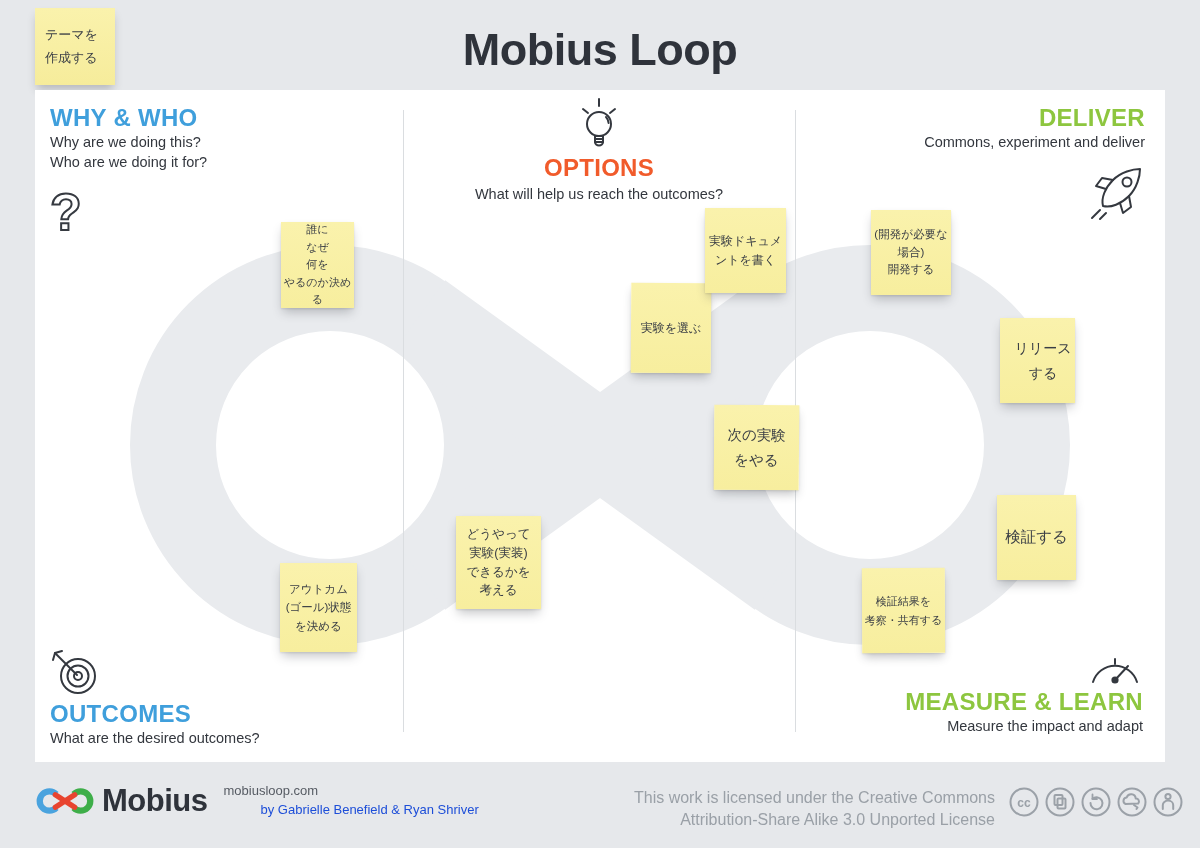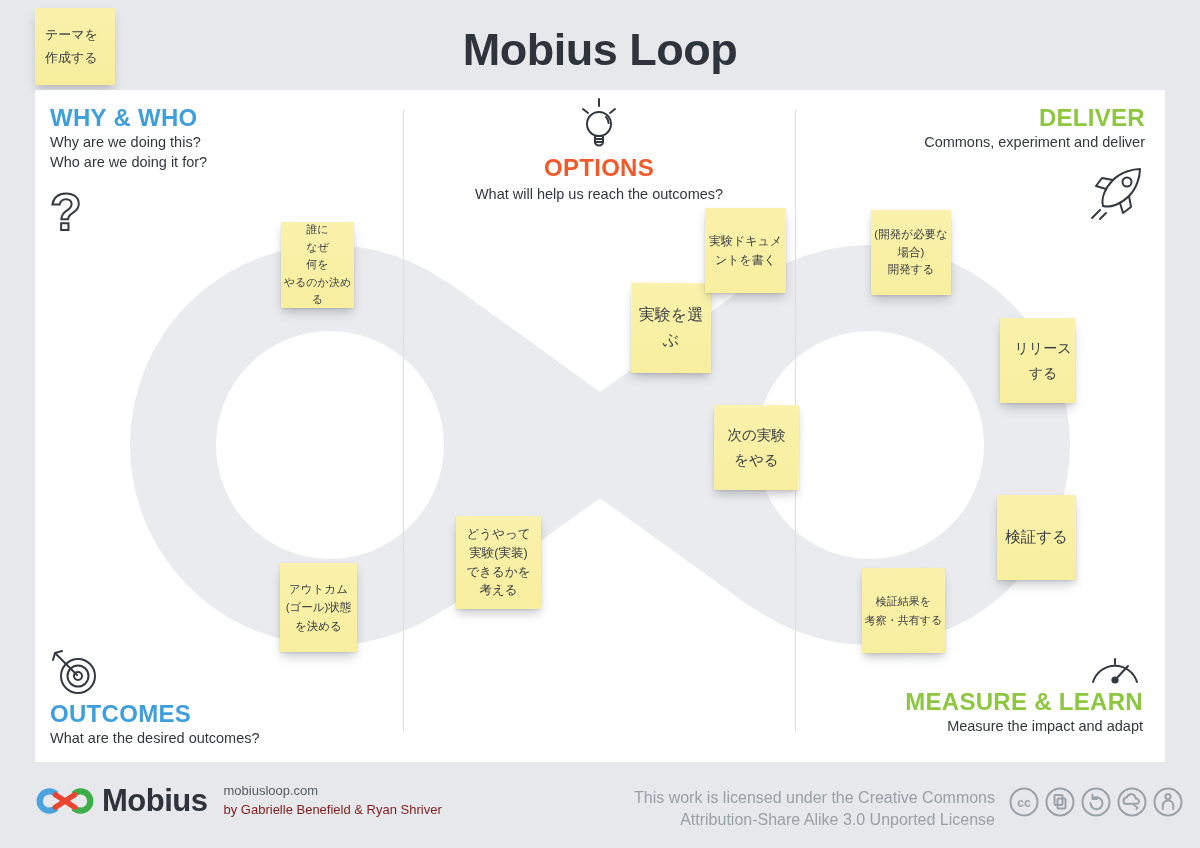--- a/index.html
+++ b/index.html
@@ -38,36 +38,36 @@
   
   .note { position:absolute; background:linear-gradient(180deg,#FAF2AC 0%,#F7EE9E 100%);
     color:#3A3E45; display:flex; align-items:center; justify-content:center; text-align:center;
     white-space:pre-line; line-height:1.55; box-shadow:0 6px 10px -2px rgba(45,50,58,0.28), 0 1px 2px rgba(0,0,0,0.10); }
   .note-theme { position:absolute; left:35px; top:8px; width:80px; height:77px;
     background:linear-gradient(180deg,#FAF2AC 0%,#F6EC9B 100%); color:#3A3E45;
     display:flex; align-items:center; white-space:pre-line; line-height:1.7; font-size:13px;
     padding-left:10px; box-shadow:0 6px 9px -2px rgba(45,50,58,0.28); }
   .n2  { left:246px; top:132px; width:73px; height:86px; font-size:11px;  line-height:1.6; }
   .n3  { left:471px; top:230px; width:84px; height:83px; font-size:12px;  transform:rotate(-0.4deg); }
-  .n4  { left:596px; top:193px; width:80px; height:90px; font-size:16px; transform:rotate(0.4deg); }
+  .n4  { left:596px; top:193px; width:80px; height:90px; font-size:12px; transform:rotate(0.4deg); }
   .n5  { left:670px; top:118px; width:81px; height:85px; font-size:12px; }
   .n6  { left:836px; top:120px; width:80px; height:85px; font-size:11.5px; line-height:1.55; }
   .n7  { left:965px; top:228px; width:75px; height:85px; font-size:14px;  line-height:1.75;padding-left:11px; }
   .n8  { left:679px; top:315px; width:85px; height:85px; font-size:14.5px; line-height:1.7; transform:rotate(0.5deg); }
   .n9  { left:962px; top:405px; width:79px; height:85px; font-size:15.5px; }
   .n10 { left:421px; top:426px; width:85px; height:93px; font-size:12.5px; line-height:1.5; }
   .n11 { left:245px; top:473px; width:77px; height:89px; font-size:11.5px; line-height:1.6; }
   .n12 { left:827px; top:478px; width:83px; height:85px; font-size:11px;  line-height:1.7; transform:rotate(-0.3deg); }
 
   
   .footer { position:absolute; left:0; top:762px; width:1200px; height:86px; }
   .brand-row { position:absolute; left:36px; top:19px; display:flex; align-items:center; }
   .brand-name { font-size:31px; font-weight:800; color:#2F333B; margin-left:8px; letter-spacing:-0.5px; }
   .brand-meta { margin-left:16px; font-size:13px; color:#565B63; line-height:1.45; }
-  .brand-meta .byline { color:#7f1d1d; }
+  .brand-meta .byline { color:#1d4ed8;margin-left:37px; }
   .license { position:absolute; right:205px; top:25px; text-align:right; font-size:16px;
     color:#9AA0A7; line-height:1.35; }
   .cc-row { position:absolute; right:16px; top:24px; display:flex; gap:4px; }
   .cc-icon { width:32px; height:32px; }
   .cc-svg { stroke:#9BA1A8; stroke-width:2; fill:none; stroke-linecap:round; stroke-linejoin:round; }
   .cc-text { font-size:12px; font-weight:700; fill:#9BA1A8; stroke:none; font-family:"Liberation Sans",sans-serif; }
 </style>
 </head>
 <body>
 

